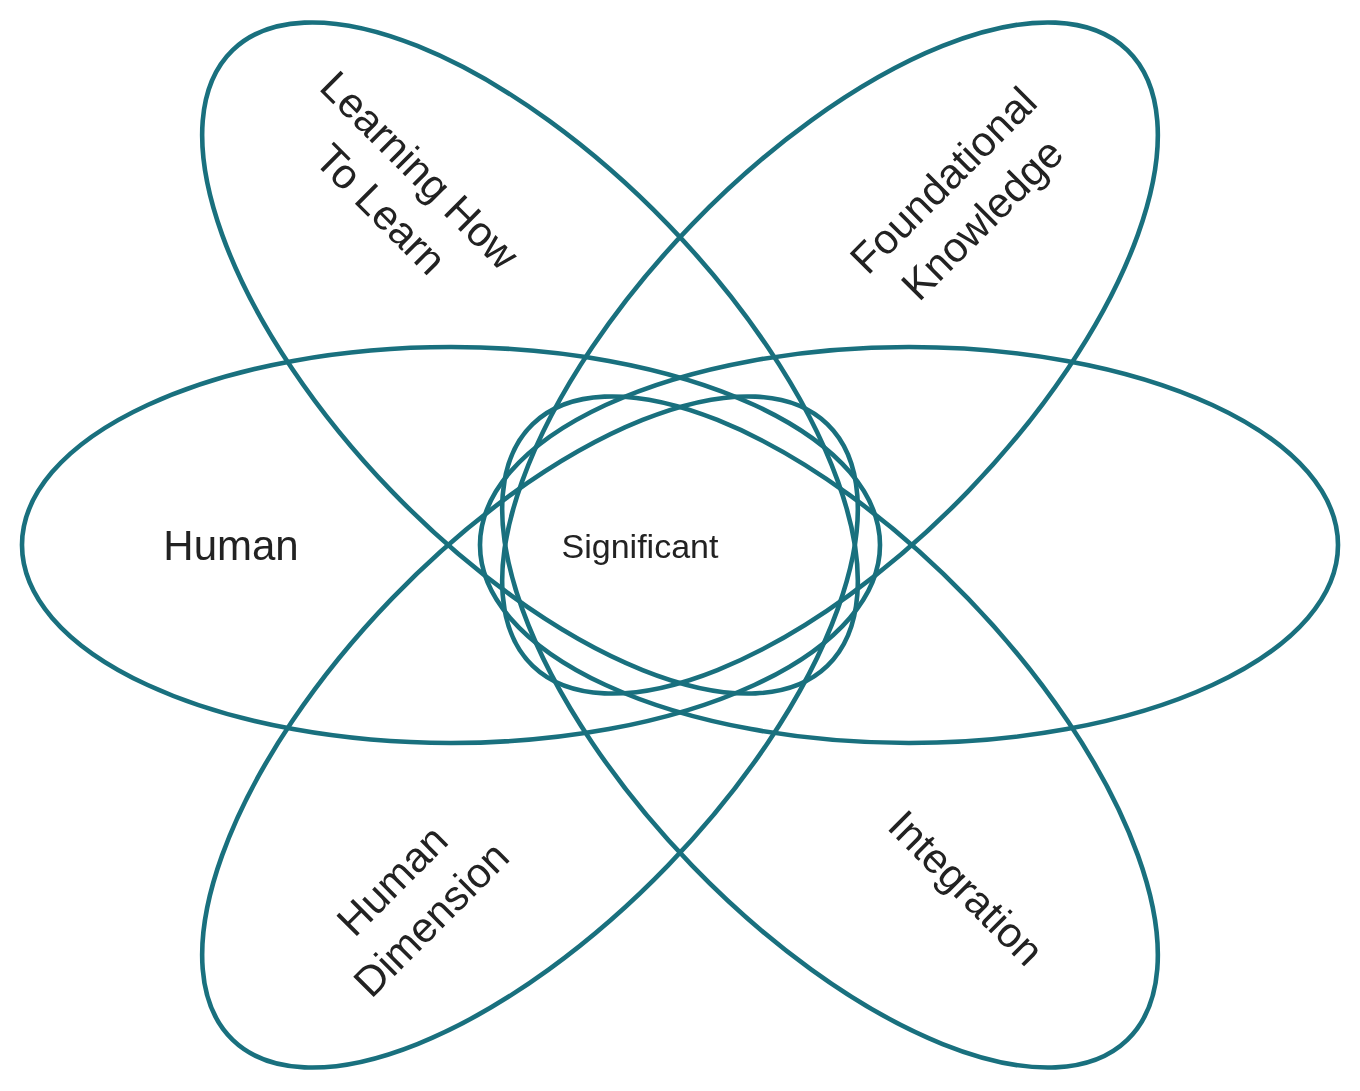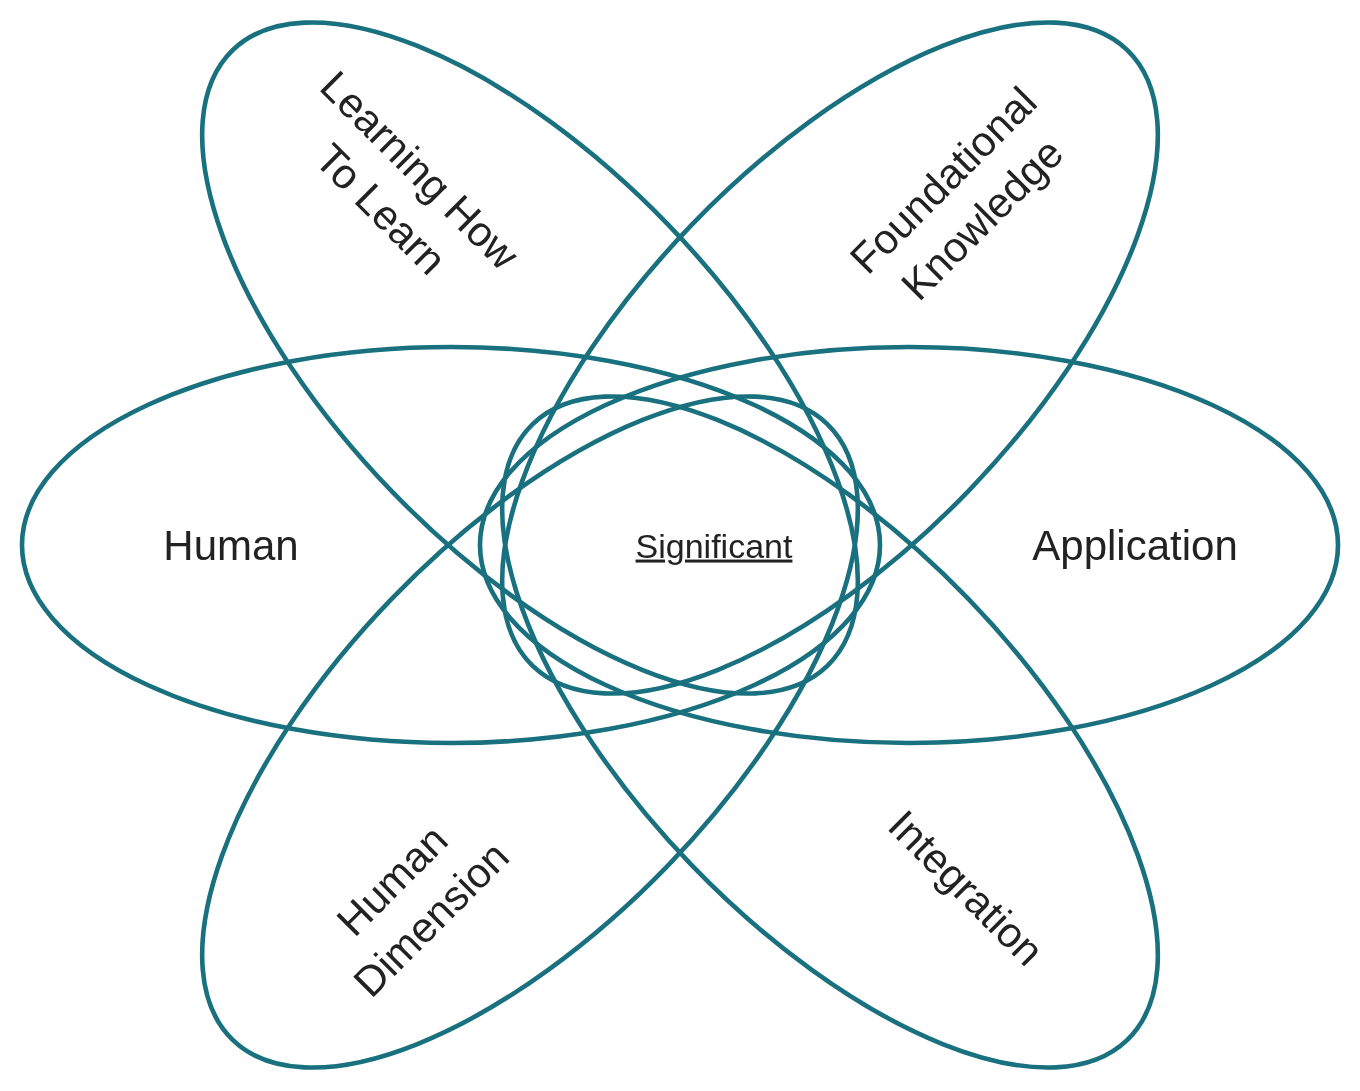--- a/index.html
+++ b/index.html
@@ -26,21 +26,21 @@
   .rot-cw   { transform: translate(-50%, -50%) rotate(45deg); }
   .rot-ccw  { transform: translate(-50%, -50%) rotate(-45deg); }
   .rot-none { transform: translate(-50%, -50%); }
   
   #lbl-learning      { left: 400px;  top: 190px; }
   #lbl-foundational  { left: 963px;  top: 200px; }
   #lbl-caring        { left: 231px;  top: 546px; }
   #lbl-application   { left: 1135px; top: 546px; }
   #lbl-human         { left: 412px;  top: 900px; }
   #lbl-integration   { left: 966px;  top: 888px; }
-  #lbl-center        { left: 714px;  top: 546px; text-decoration: underline; }
+  #lbl-center        { left: 640px;  top: 546px; }
 </style>
 </head>
 <body>
 
 <div class="stage">
 
   <svg width="1360" height="1091" viewBox="0 0 1360 1091">
     <g fill="none" stroke-width="4.6" stroke-linecap="round">
       <ellipse cx="451" cy="545" rx="429" ry="198" stroke="#19707E"></ellipse>
       <ellipse cx="909" cy="545" rx="429" ry="198" stroke="#19707E"></ellipse>
@@ -58,23 +58,20 @@
 
   <div id="lbl-foundational" class="petal-label rot-ccw">
     <span>Foundational</span>
     <span>Knowledge</span>
   </div>
 
   <div id="lbl-caring" class="petal-label rot-none">
     <span>Human</span>
   </div>
 
-  <div id="lbl-application" class="petal-label rot-none">
-    <span>Application</span>
-  </div>
 
   <div id="lbl-human" class="petal-label rot-ccw">
     <span>Human</span>
     <span>Dimension</span>
   </div>
 
   <div id="lbl-integration" class="petal-label rot-cw">
     <span>Integration</span>
   </div>
 

